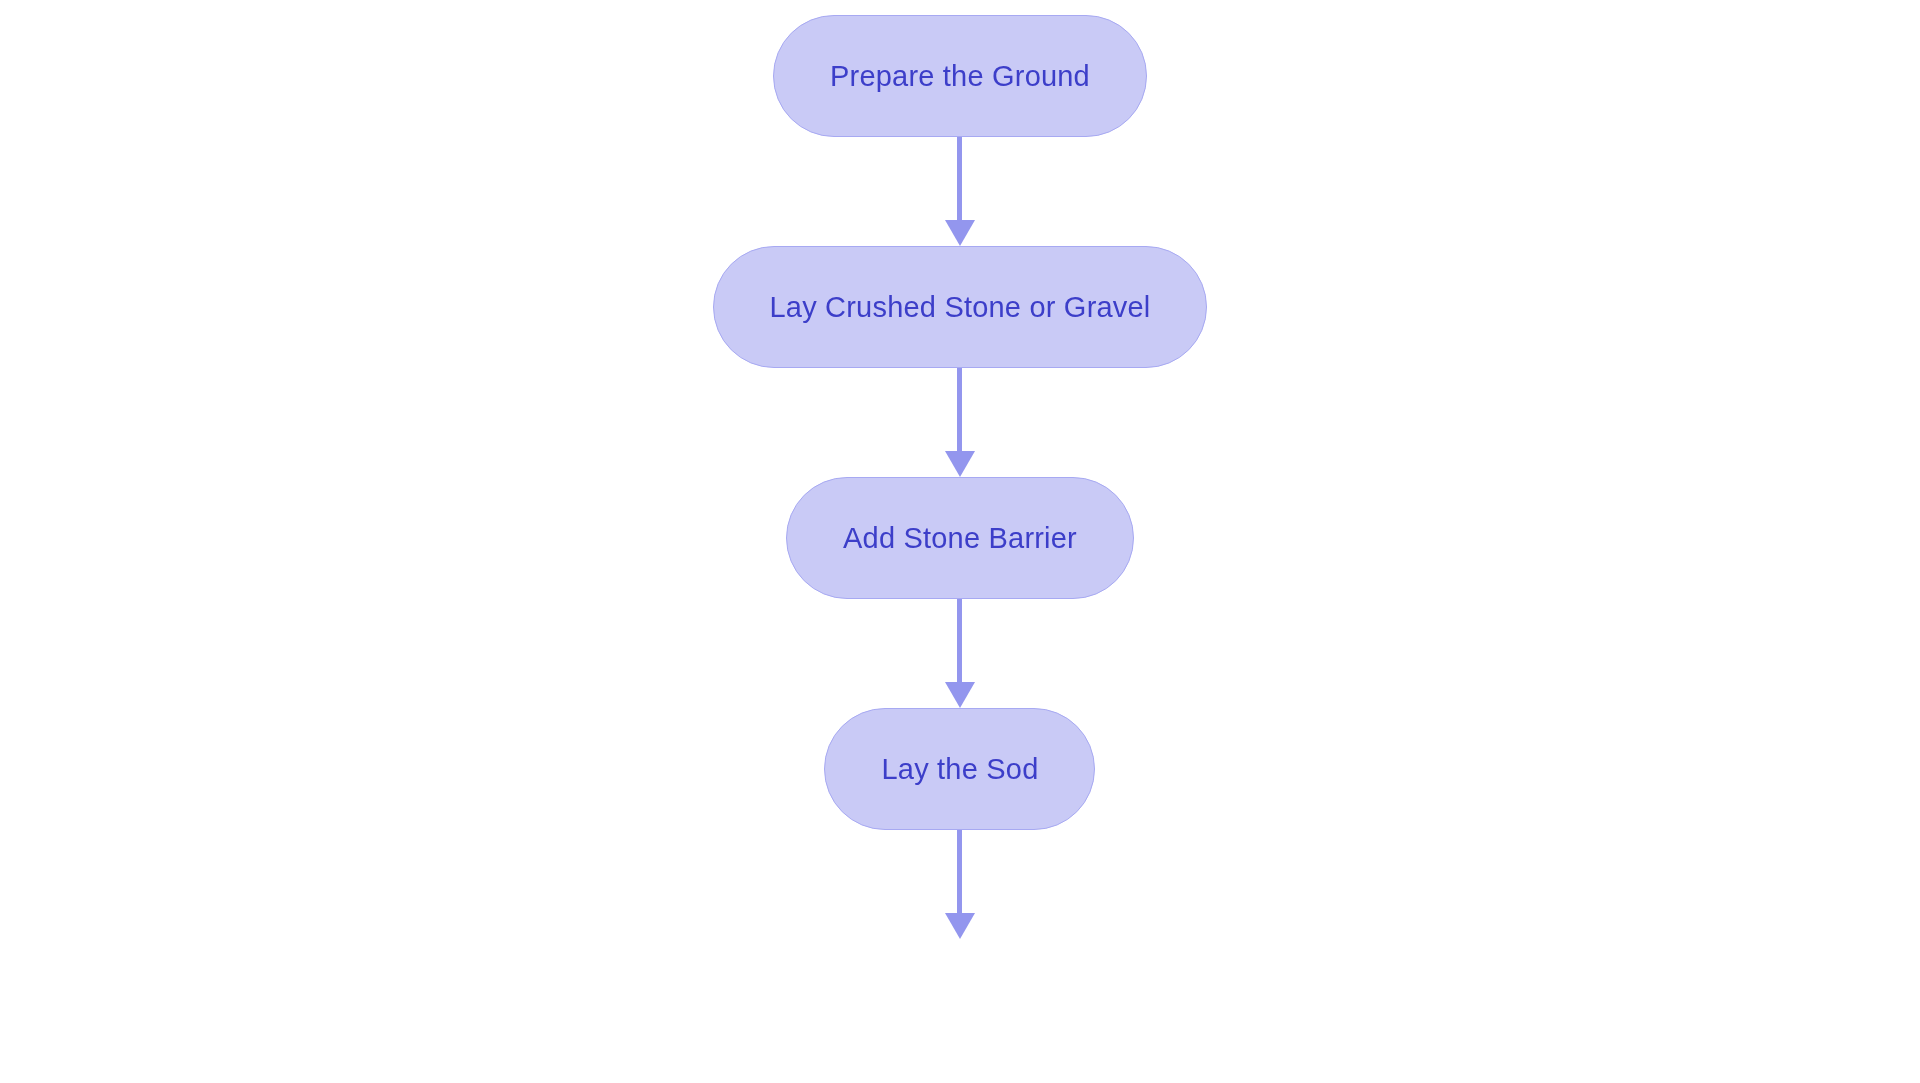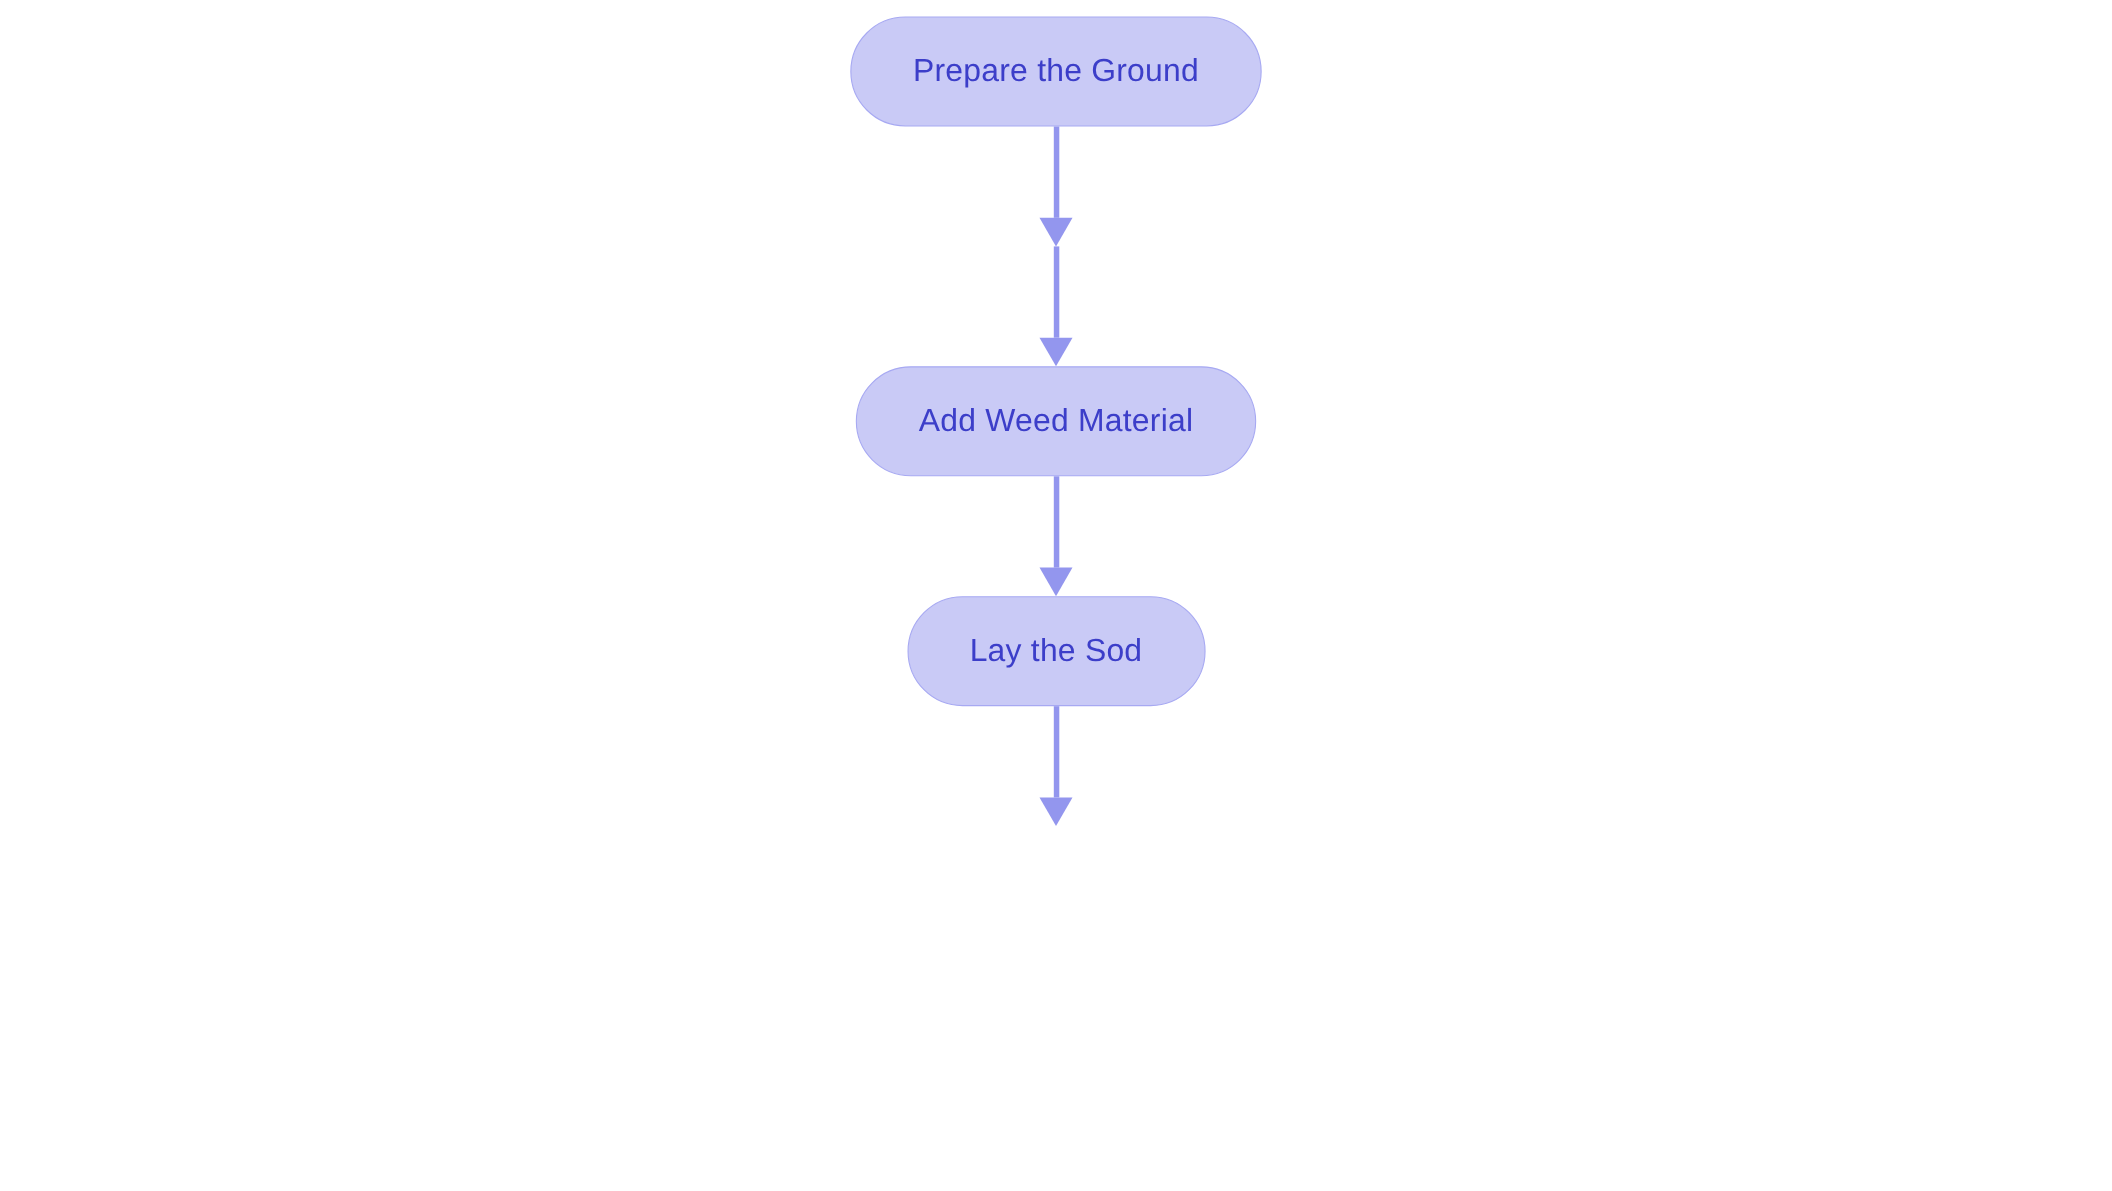--- a/index.html
+++ b/index.html
@@ -23,21 +23,21 @@
     flex-direction:column;
     align-items:center;
   }
   .flow{
     padding-top:15px;
     display:flex;
     flex-direction:column;
     align-items:center;
   }
   .node{
-    height:100px;
+    height:122px;
     padding:0 56px;
     border-radius:64px;
     background:var(--node-fill);
     border:1.6px solid var(--node-border);
     display:flex;
     align-items:center;
     justify-content:center;
     flex:0 0 auto;
   }
   .node-label{
@@ -76,28 +76,31 @@
 
     <div class="node">
       <span class="node-label">Prepare the Ground</span>
     </div>
 
     <div class="connector">
       <div class="arrow-line"></div>
       <div class="arrow-head"></div>
     </div>
 
+    <div class="node">
+      <span class="node-label">Lay Crushed Stone or Gravel</span>
+    </div>
 
     <div class="connector">
       <div class="arrow-line"></div>
       <div class="arrow-head"></div>
     </div>
 
     <div class="node">
-      <span class="node-label">Add Weed Material</span>
+      <span class="node-label">Add Stone Barrier</span>
     </div>
 
     <div class="connector">
       <div class="arrow-line"></div>
       <div class="arrow-head"></div>
     </div>
 
     <div class="node">
       <span class="node-label">Lay the Sod</span>
     </div>

